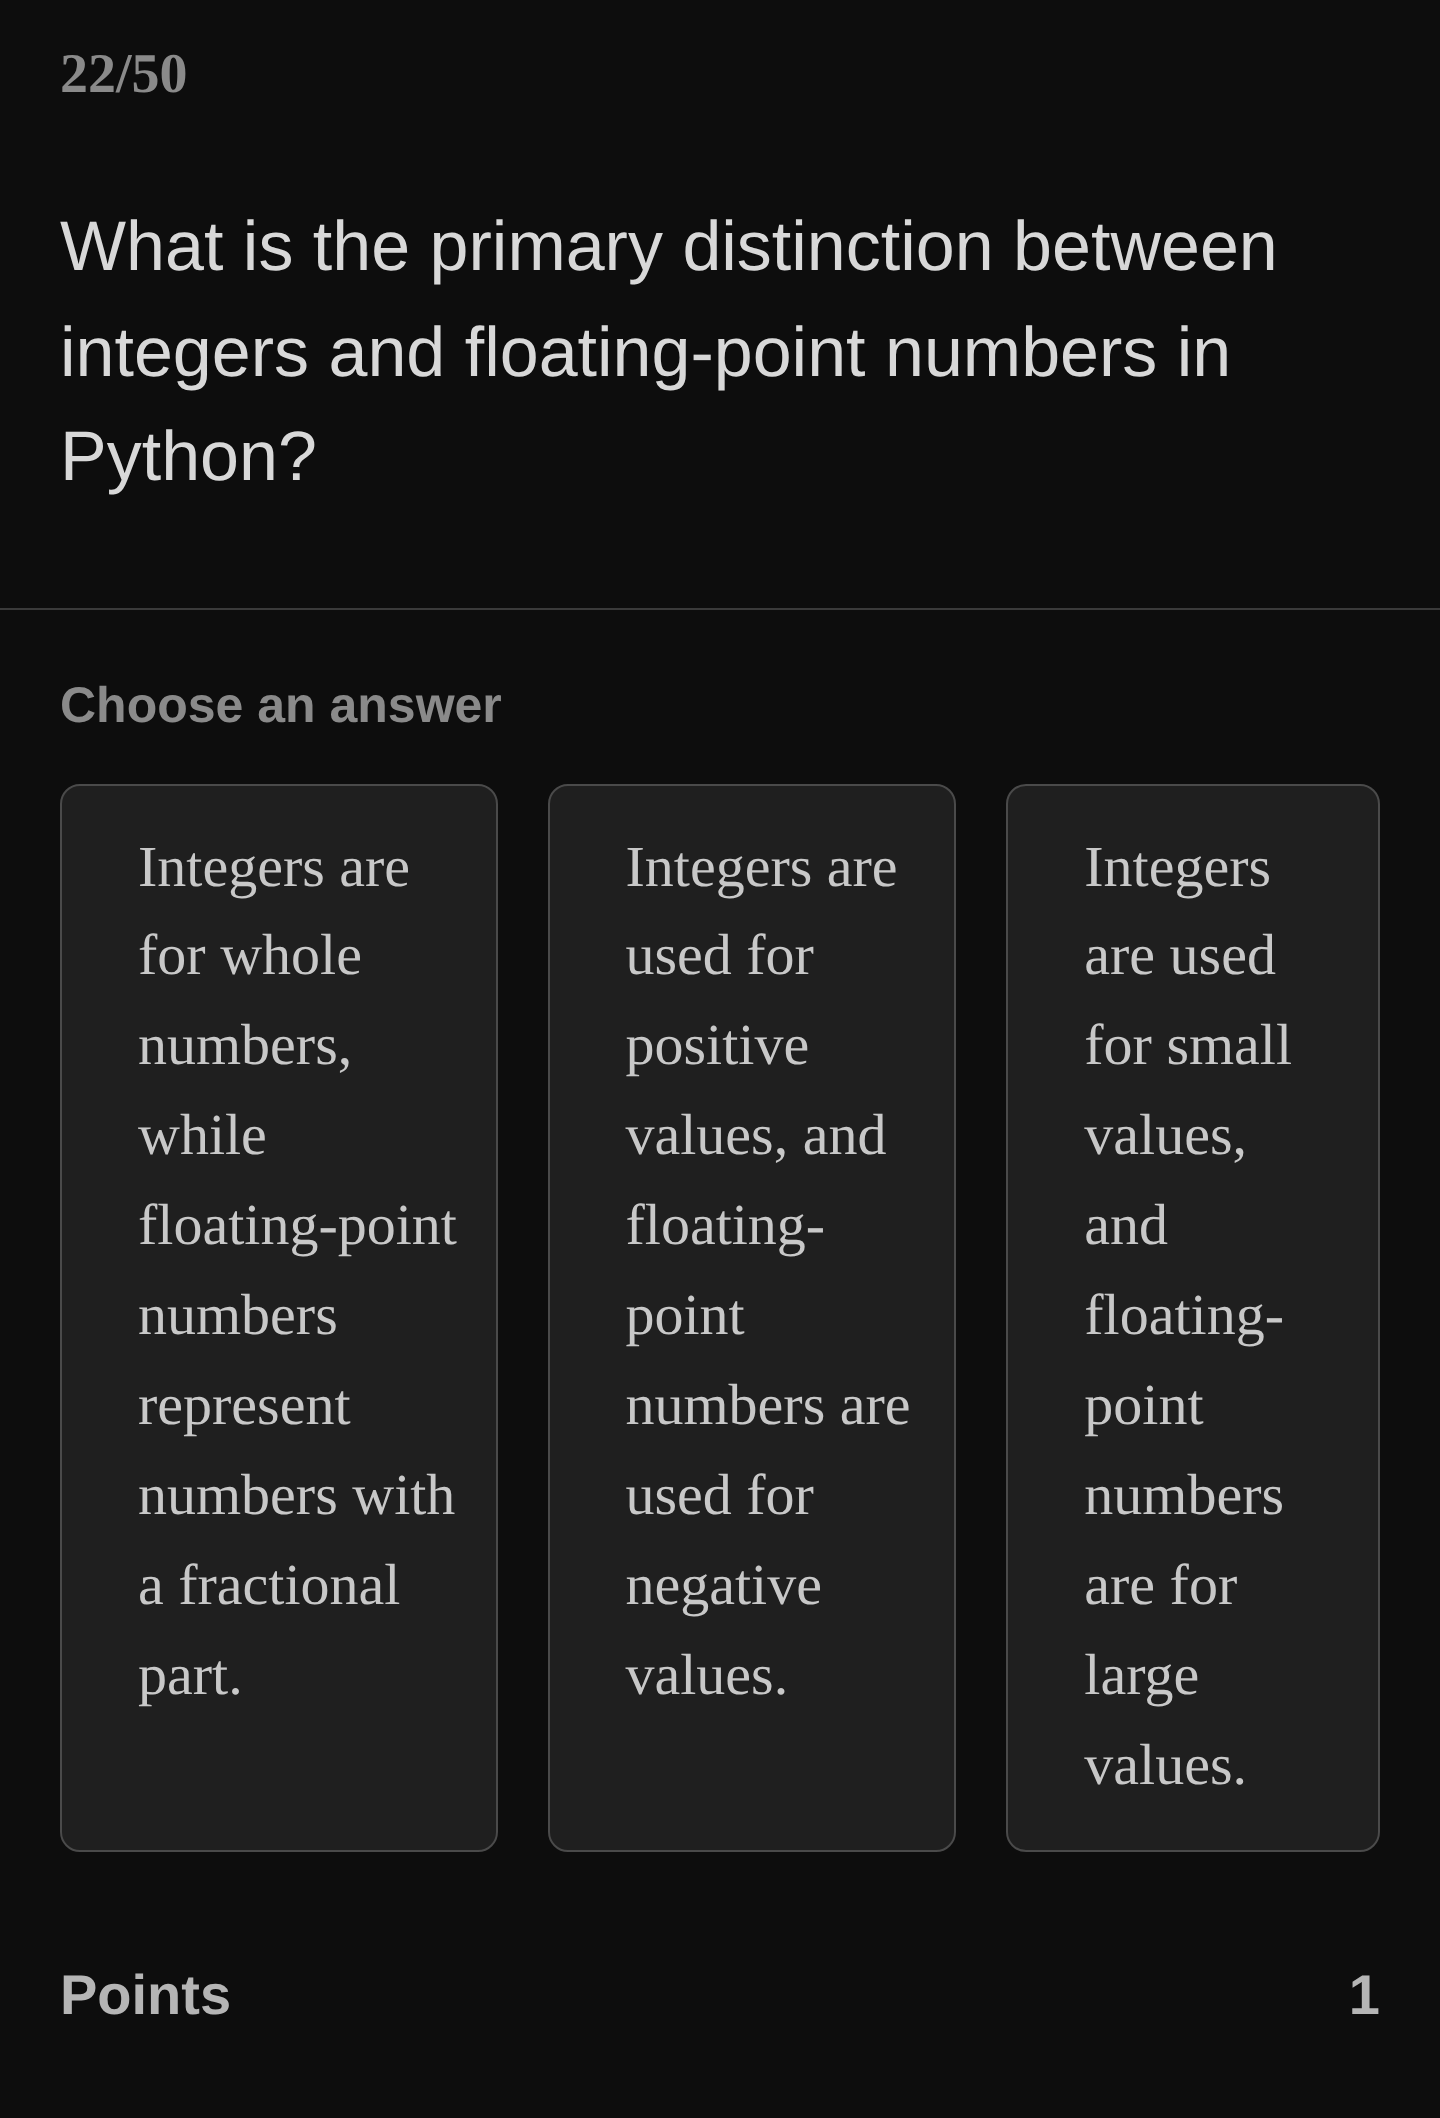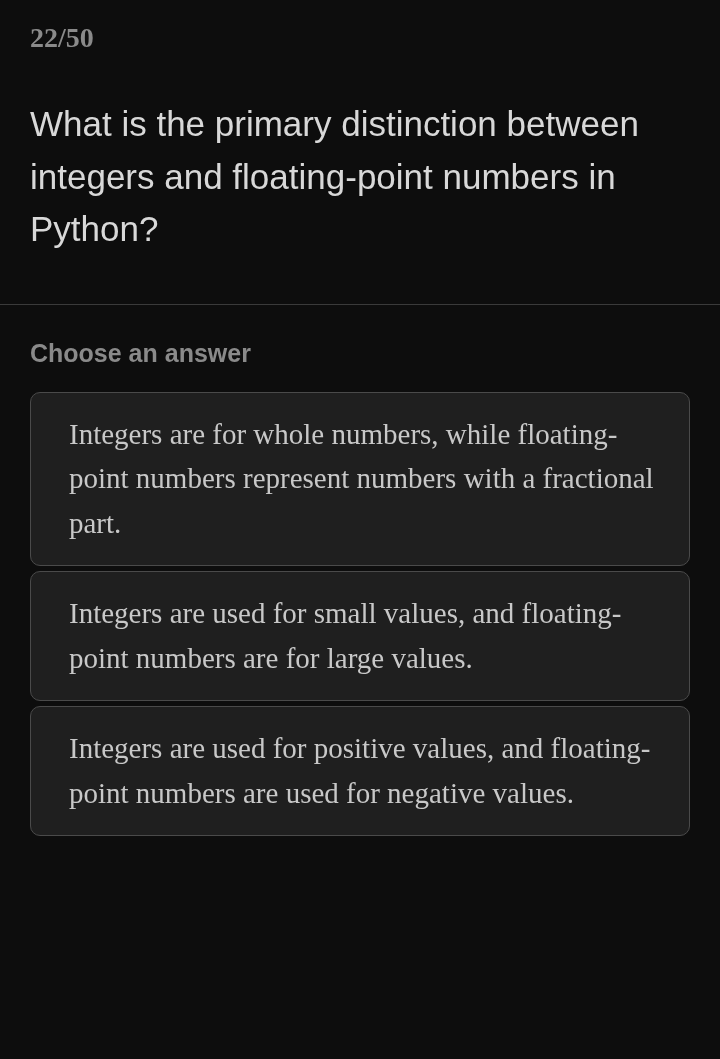--- a/index.html
+++ b/index.html
@@ -51,22 +51,22 @@
     .choose-label {
       font-family: -apple-system, BlinkMacSystemFont, 'Segoe UI', Arial, sans-serif;
       font-weight: 700;
       font-size: 25px;
       color: #8a8a8a;
       padding: 34px 30px 24px 30px;
     }
     .answers {
       padding: 0 30px;
       display: flex;
-      flex-direction: column;
-      gap: 5px;
+      flex-direction: row;
+      gap: 25px;
     }
     .answer-option {
       background: #1f1f1f;
       border: 1px solid #4a4a4a;
       border-radius: 10px;
       padding: 19px 18px 19px 38px;
       font-family: Georgia, 'Times New Roman', serif;
       font-size: 29px;
       line-height: 1.55;
       color: #c8c8c8;
@@ -102,18 +102,22 @@
   </div>
 
   <div class="question-text">What is the primary distinction between integers and floating-point numbers in Python?</div>
 
   <div class="divider"></div>
 
   <div class="choose-label">Choose an answer</div>
 
   <div class="answers">
     <div class="answer-option">Integers are for whole numbers, while floating-point numbers represent numbers with a fractional part.</div>
+    <div class="answer-option">Integers are used for positive values, and floating-point numbers are used for negative values.</div>
     <div class="answer-option">Integers are used for small values, and floating-point numbers are for large values.</div>
-    <div class="answer-option">Integers are used for positive values, and floating-point numbers are used for negative values.</div>
   </div>
 
+  <div class="footer-row">
+    <div class="points-label">Points</div>
+    <div class="points-value">1</div>
+  </div>
 
 </div>
 
 </body></html>

